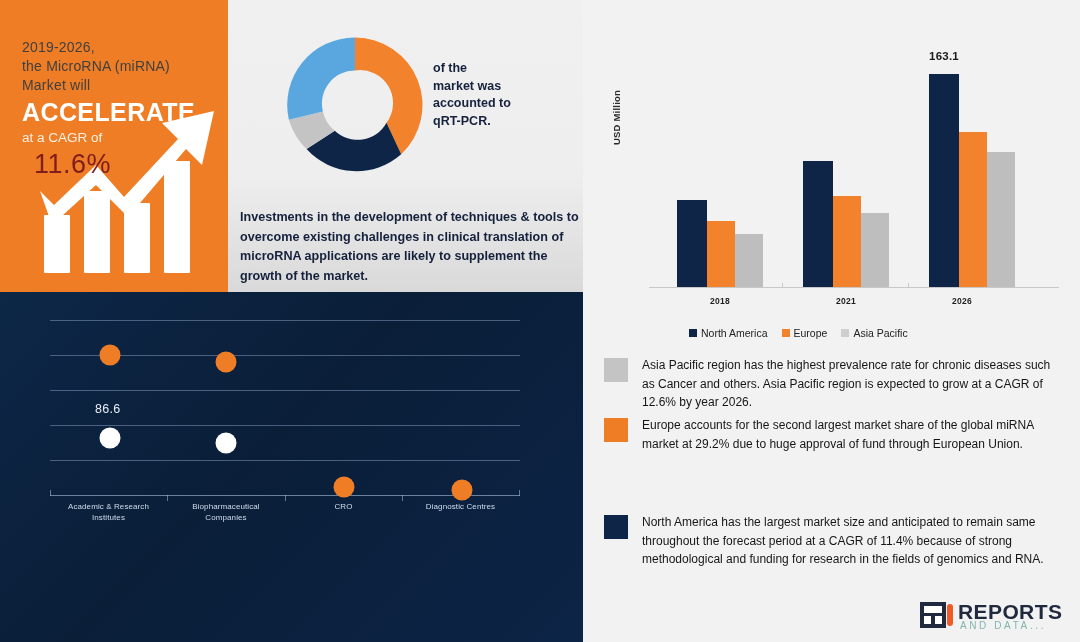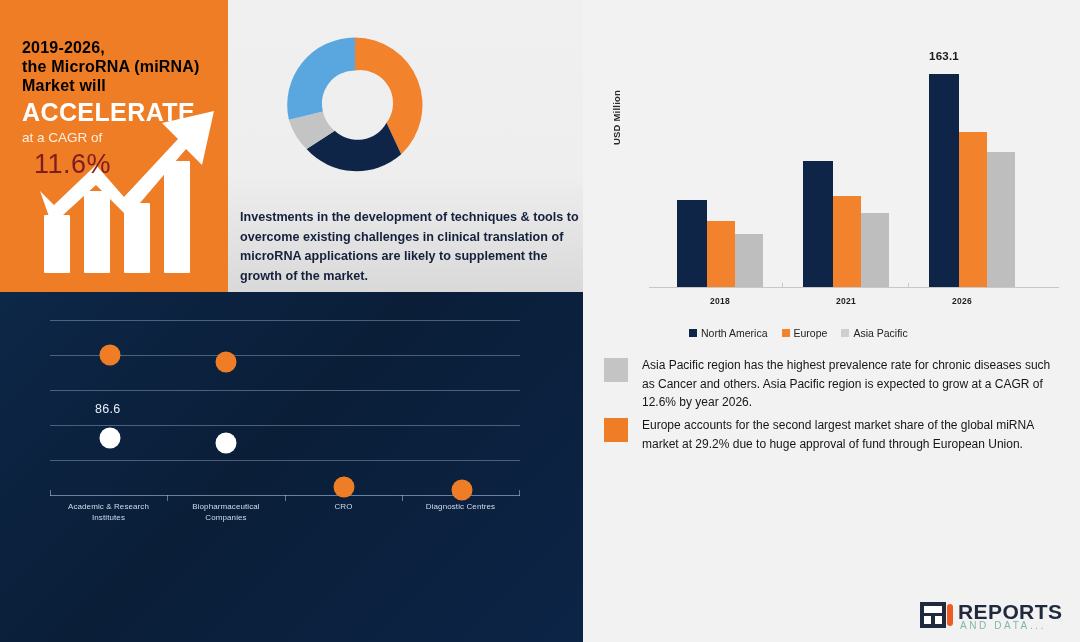--- a/index.html
+++ b/index.html
@@ -13,21 +13,21 @@
 
   
   #left-half { position:absolute; left:0; top:0; width:583px; height:642px; }
 
   
   #hero-panel {
     position:absolute; left:0; top:0; width:228px; height:292px;
     background:#ee7d26; overflow:hidden;
   }
   #hero-text { position:absolute; left:22px; top:38px; width:200px; z-index:3; }
-  .hero-line { color:#000000; font-size:16px; line-height:19px; letter-spacing:.2px;font-weight:bold; }
+  .hero-line { color:#404040; font-size:14px; line-height:19px; letter-spacing:.2px; }
   #hero-accelerate {
     color:#ffffff; font-size:25px; font-weight:bold; letter-spacing:.4px;
     line-height:31px; margin-top:2px;
   }
   #hero-cagr-label { color:#fdf0e2; font-size:13.5px; line-height:20px; }
   #hero-pct {
     color:#7f1d1d; font-size:27px; line-height:32px; margin-left:12px;
     letter-spacing:.5px;
   }
   #hero-arrow-svg { position:absolute; left:38px; top:95px; width:185px; height:185px; z-index:1; }
@@ -160,20 +160,26 @@
         <path d="M50 5 A45 45 0 0 1 80.8 82.8 L71 61.9 A22 22 0 0 0 50 27 Z" fill="#f2822c"></path>
 
         <path d="M80.8 82.8 A45 45 0 0 1 17.7 79.4 L36.5 67.1 A22 22 0 0 0 71 61.9 Z" fill="#0e2547"></path>
 
         <path d="M17.7 79.4 A45 45 0 0 1 5.9 59.9 L28.6 54.3 A22 22 0 0 0 36.5 67.1 Z" fill="#c4c4c4"></path>
 
         <path d="M5.9 59.9 A45 45 0 0 1 50 5 L50 27 A22 22 0 0 0 28.6 54.3 Z" fill="#5aa7e0"></path>
       </svg>
     </div>
     <div id="donut-callout">
+      <div id="donut-desc">
+        <div>of the</div>
+        <div>market was</div>
+        <div>accounted to</div>
+        <div>qRT-PCR.</div>
+      </div>
     </div>
     <div id="donut-paragraph">Investments in the development of techniques &amp; tools to overcome existing challenges in clinical translation of microRNA applications  are likely to supplement the growth of the market.</div>
   </div>
 
   <div id="navy-panel">
     <div id="dotplot">
       <div class="gl" style="top:0px;"></div>
       <div class="gl" style="top:35px;"></div>
       <div class="gl" style="top:70px;"></div>
       <div class="gl" style="top:105px;"></div>
@@ -260,20 +266,24 @@
   <div class="insight" style="top:356px;">
     <span class="swatch" style="background:#c4c4c4;"></span>
     <span class="txt">Asia Pacific region has the highest prevalence rate for chronic diseases such as Cancer and others. Asia Pacific region is expected to grow at a CAGR of 12.6% by year 2026.</span>
   </div>
 
   <div class="insight" style="top:416px;">
     <span class="swatch" style="background:#ee7d26;"></span>
     <span class="txt">Europe accounts for the second largest market share of the global miRNA market at 29.2% due to huge approval of fund through European Union.</span>
   </div>
 
+  <div class="insight" style="top:513px;">
+    <span class="swatch" style="background:#0e2547;"></span>
+    <span class="txt">North America has the largest market size and anticipated to remain same throughout the forecast period at a CAGR of 11.4% because of strong methodological and funding for research in the fields of genomics and RNA.</span>
+  </div>
 </div>
 
 <div id="logo">
   <svg id="logo-mark" viewBox="0 0 34 26">
     <rect x="0" y="0" width="26" height="26" fill="#20293d"></rect>
     <rect x="4" y="4" width="18" height="7" fill="#ffffff"></rect>
     <rect x="4" y="14" width="7" height="8" fill="#ffffff"></rect>
     <rect x="15" y="14" width="7" height="8" fill="#ffffff"></rect>
     <rect x="27" y="2" width="6" height="22" rx="3" fill="#ee5b24"></rect>
   </svg>

